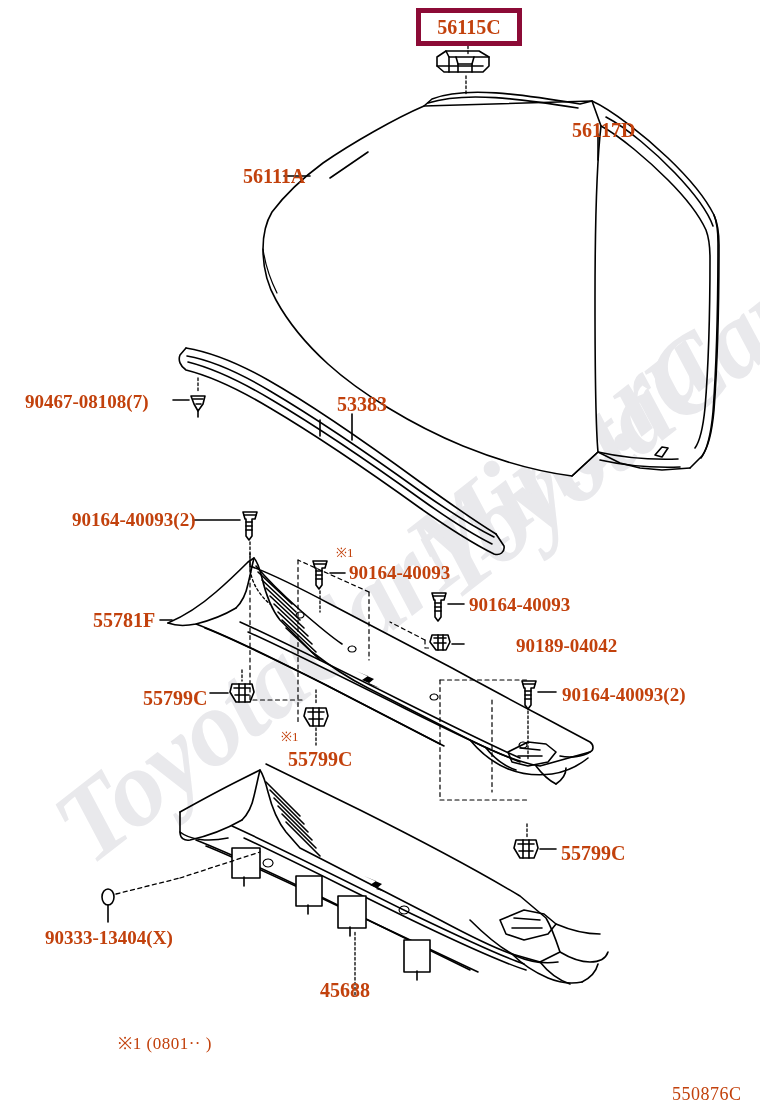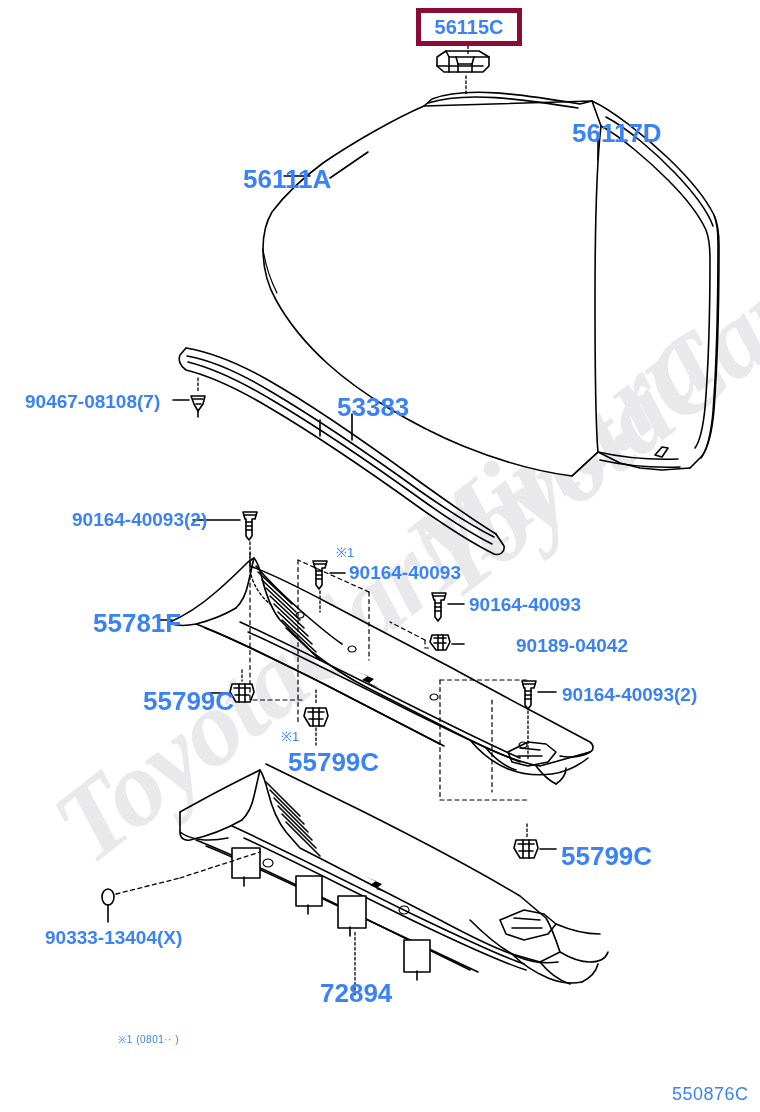--- a/index.html
+++ b/index.html
@@ -22,31 +22,31 @@
     background: #ffffff;
   }
   svg.layer {
     position: absolute;
     left: 0; top: 0;
     width: 760px;
     height: 1112px;
   }
   .lbl {
     position: absolute;
-    font-family: Liberation Sans, sans-serif;
+    font-family: Liberation Serif, serif;
     font-weight: bold;
-    color: #3b82f6;
+    color: #c2410c;
     white-space: nowrap;
     letter-spacing: 0px;
     line-height: 1;
   }
-  .lbl-lg { font-size: 26px; }
+  .lbl-lg { font-size: 20px; }
   .lbl-md { font-size: 19px; }
   .lbl-sm { font-size: 12px; font-weight: normal; }
-  .lbl-foot { font-size: 10px; font-weight: normal; letter-spacing: 0.5px;}
+  .lbl-foot { font-size: 17px; font-weight: normal; letter-spacing: 0.5px;}
   .lbl-code {
     font-size: 18px;
     font-weight: normal;
     letter-spacing: 0.5px;
   }
   
   #highlight-box {
     position: absolute;
     left: 416px;
     top: 8px;
@@ -405,21 +405,21 @@
   <div class="lbl lbl-lg" style="left:143px; top:688px;">55799C</div>
 
   <div class="lbl lbl-lg" style="left:288px; top:749px;">55799C</div>
 
   <div class="lbl lbl-md" style="left:562px; top:685px;">90164-40093(2)</div>
 
   <div class="lbl lbl-lg" style="left:561px; top:843px;">55799C</div>
 
   <div class="lbl lbl-md" style="left:45px; top:928px;">90333-13404(X)</div>
 
-  <div class="lbl lbl-lg" style="left:320px; top:980px;">72894</div>
+  <div class="lbl lbl-lg" style="left:320px; top:980px;">45688</div>
 
   <div class="lbl lbl-sm" style="left:336px; top:546px; font-size:13px;">※1</div>
   <div class="lbl lbl-sm" style="left:281px; top:730px; font-size:13px;">※1</div>
 
   <div class="lbl lbl-foot" style="left:118px; top:1035px;">※1  (0801··      )</div>
 
   <div class="lbl lbl-code" style="left:672px; top:1085px;">550876C</div>
 
 </div>
 

